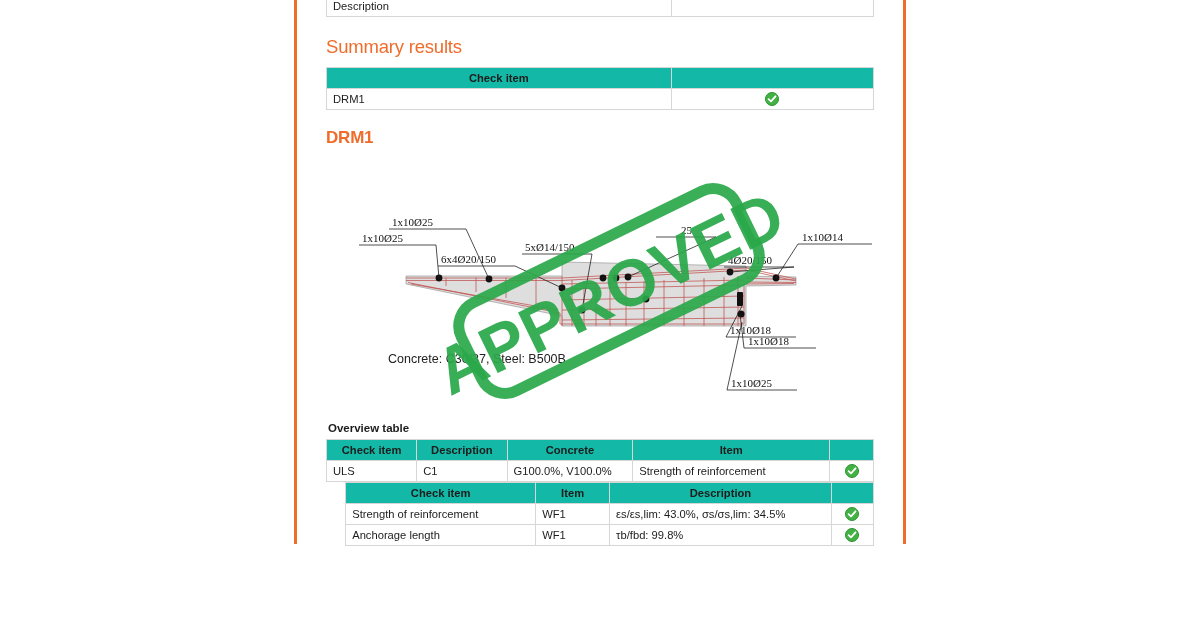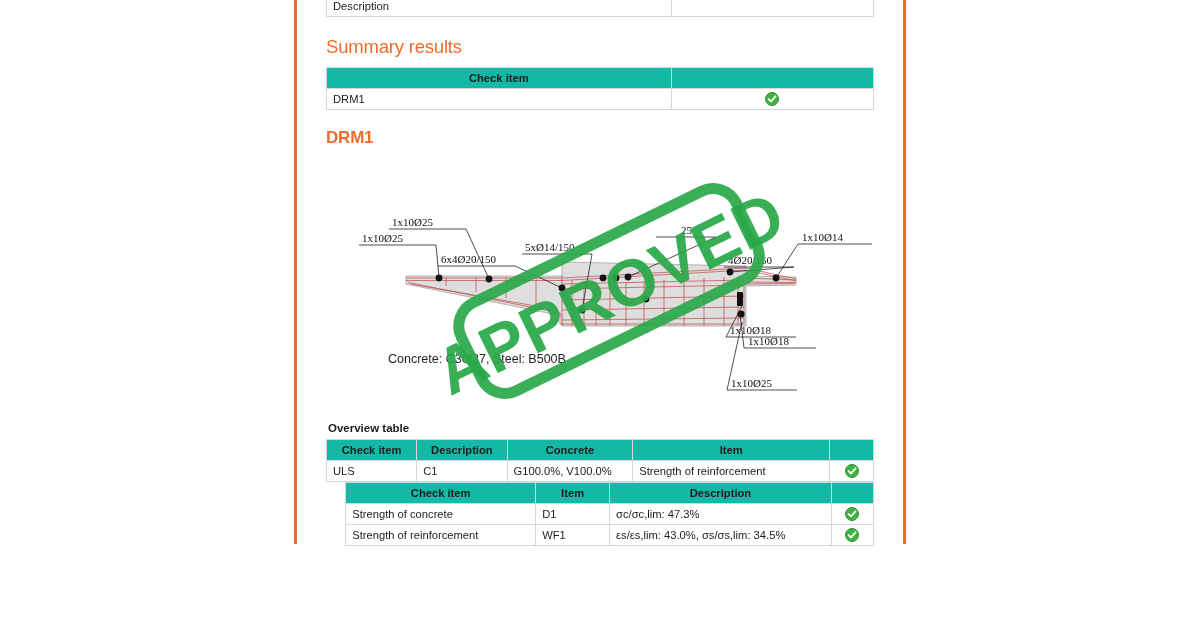--- a/index.html
+++ b/index.html
@@ -286,39 +286,39 @@
     <thead>
       <tr>
         <th>Check item</th>
         <th>Item</th>
         <th>Description</th>
         <th></th>
       </tr>
     </thead>
     <tbody>
       <tr>
-        <td>Strength of concrete</td>
-        <td>D1</td>
-        <td>σc/σc,lim: 47.3%</td>
-        <td class="c">
-          <span class="chk"><svg width="14" height="14" viewBox="0 0 14 14">
-                  <circle cx="7" cy="7" r="6.5" fill="#43b244" stroke="#2f9230" stroke-width="1"></circle>
-                  <path d="M3.6 7.1 L6 9.4 L10.5 4.3" fill="none" stroke="#fff" stroke-width="1.8" stroke-linecap="round" stroke-linejoin="round"></path>
-                </svg></span>
-        </td>
-      </tr>
-      <tr>
         <td>Strength of reinforcement</td>
         <td>WF1</td>
         <td>εs/εs,lim: 43.0%, σs/σs,lim: 34.5%</td>
         <td class="c">
           <span class="chk"><svg width="14" height="14" viewBox="0 0 14 14">
                   <circle cx="7" cy="7" r="6.5" fill="#43b244" stroke="#2f9230" stroke-width="1"></circle>
                   <path d="M3.6 7.1 L6 9.4 L10.5 4.3" fill="none" stroke="#fff" stroke-width="1.8" stroke-linecap="round" stroke-linejoin="round"></path>
                 </svg></span>
         </td>
       </tr>
+      <tr>
+        <td>Anchorage length</td>
+        <td>WF1</td>
+        <td>τb/fbd: 99.8%</td>
+        <td class="c">
+          <span class="chk"><svg width="14" height="14" viewBox="0 0 14 14">
+                  <circle cx="7" cy="7" r="6.5" fill="#43b244" stroke="#2f9230" stroke-width="1"></circle>
+                  <path d="M3.6 7.1 L6 9.4 L10.5 4.3" fill="none" stroke="#fff" stroke-width="1.8" stroke-linecap="round" stroke-linejoin="round"></path>
+                </svg></span>
+        </td>
+      </tr>
     </tbody>
   </table>
 
 
 </div>
 </div>
 
 </body></html>

